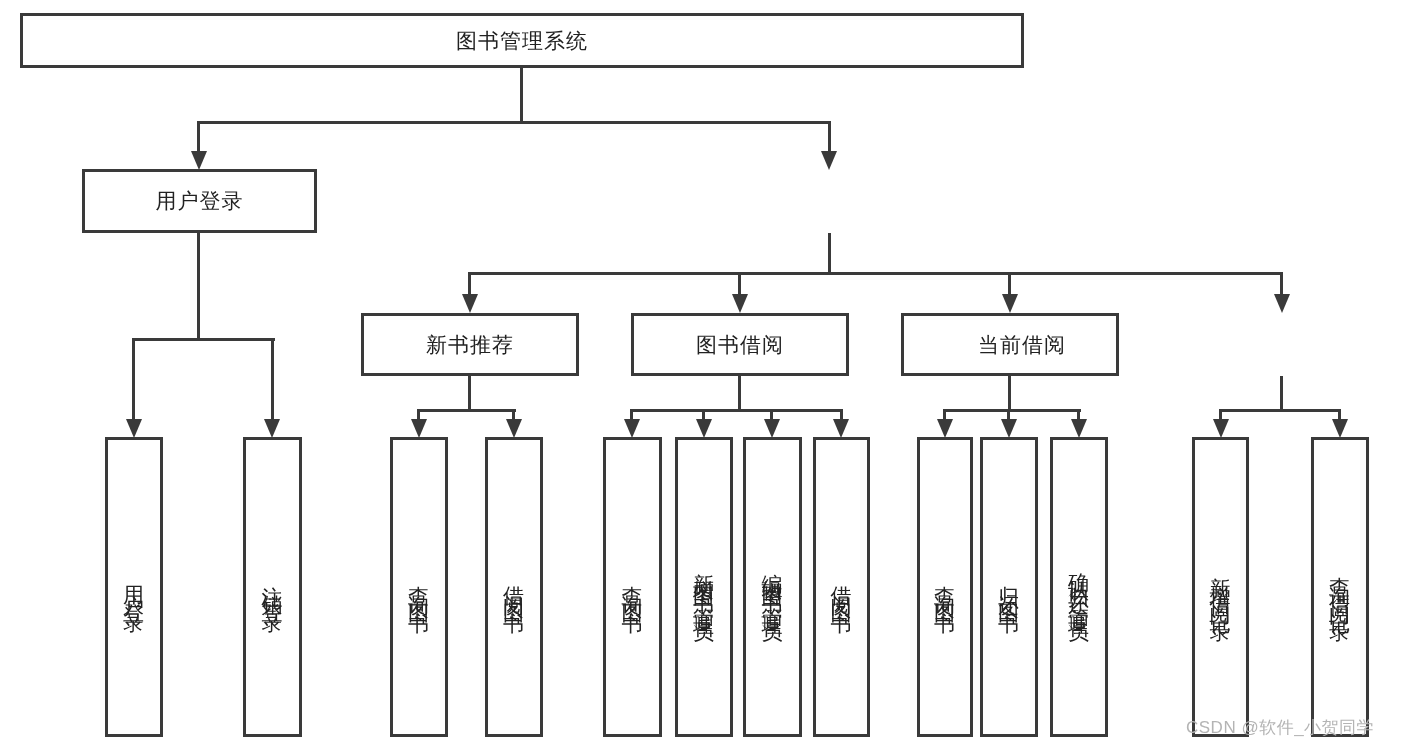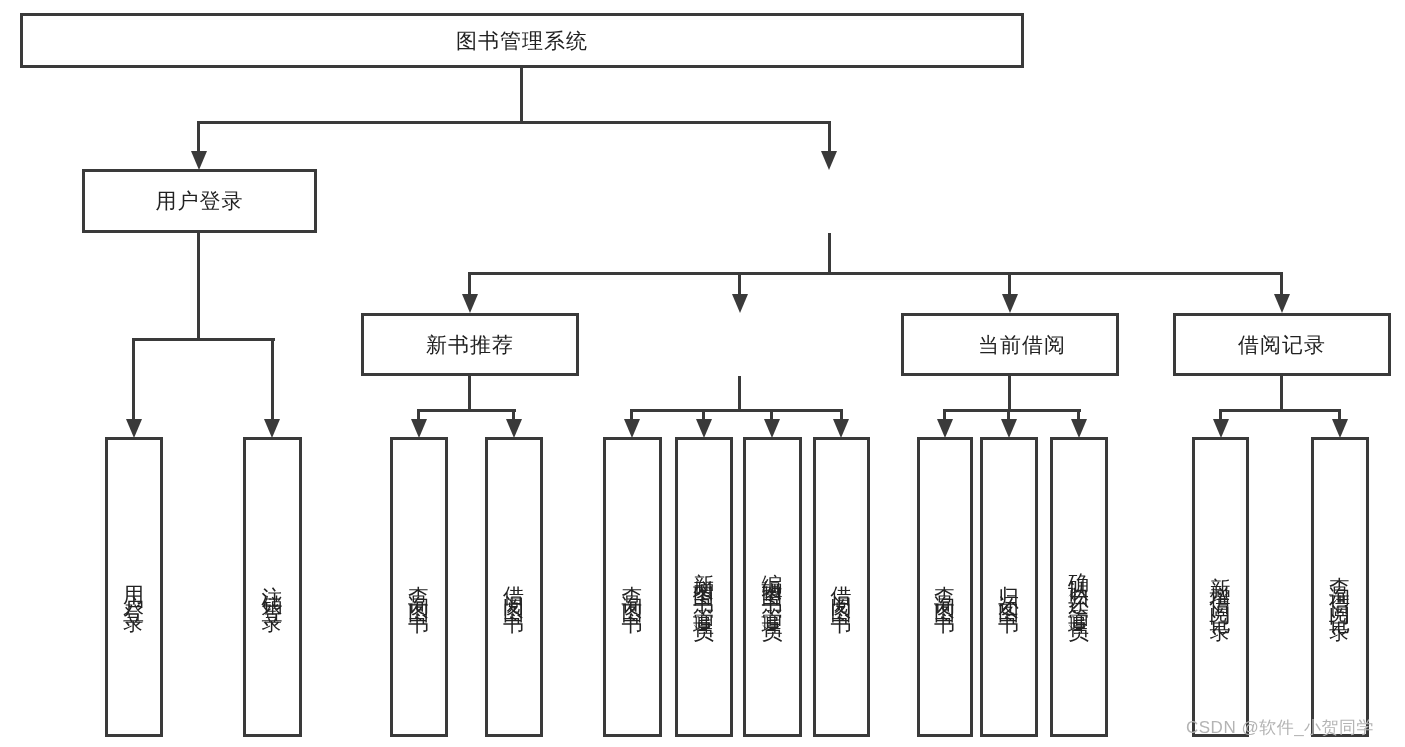--- a/index.html
+++ b/index.html
@@ -93,25 +93,25 @@
   <div class="vl" style="left:738px; top:272px; height:25px;"></div>
   <div class="arrow" style="left:732px; top:294px;"></div>
   <div class="vl" style="left:1008px; top:272px; height:25px;"></div>
   <div class="arrow" style="left:1002px; top:294px;"></div>
   <div class="vl" style="left:1280px; top:272px; height:25px;"></div>
   <div class="arrow" style="left:1274px; top:294px;"></div>
 
   <div class="box hbox" style="left:361px; top:313px; width:218px; height:63px;">
     <span>新书推荐</span>
   </div>
+  <div class="box hbox" style="left:631px; top:313px; width:218px; height:63px;">
+    <span>图书借阅</span>
+  </div>
   <div class="box hbox" style="left:901px; top:313px; width:218px; height:63px;padding-left:24px;">
     <span>当前借阅</span>
-  </div>
-  <div class="box hbox" style="left:1173px; top:313px; width:218px; height:63px;">
-    <span>借阅记录</span>
   </div>
 
   <div class="vl" style="left:468px; top:376px; height:33px;"></div>
   <div class="hl" style="left:417px; top:409px; width:99px;"></div>
   <div class="vl" style="left:417px; top:409px; height:14px;"></div>
   <div class="arrow" style="left:411px; top:419px;"></div>
   <div class="vl" style="left:512px; top:409px; height:14px;"></div>
   <div class="arrow" style="left:506px; top:419px;"></div>
 
   <div class="vl" style="left:738px; top:376px; height:33px;"></div>

